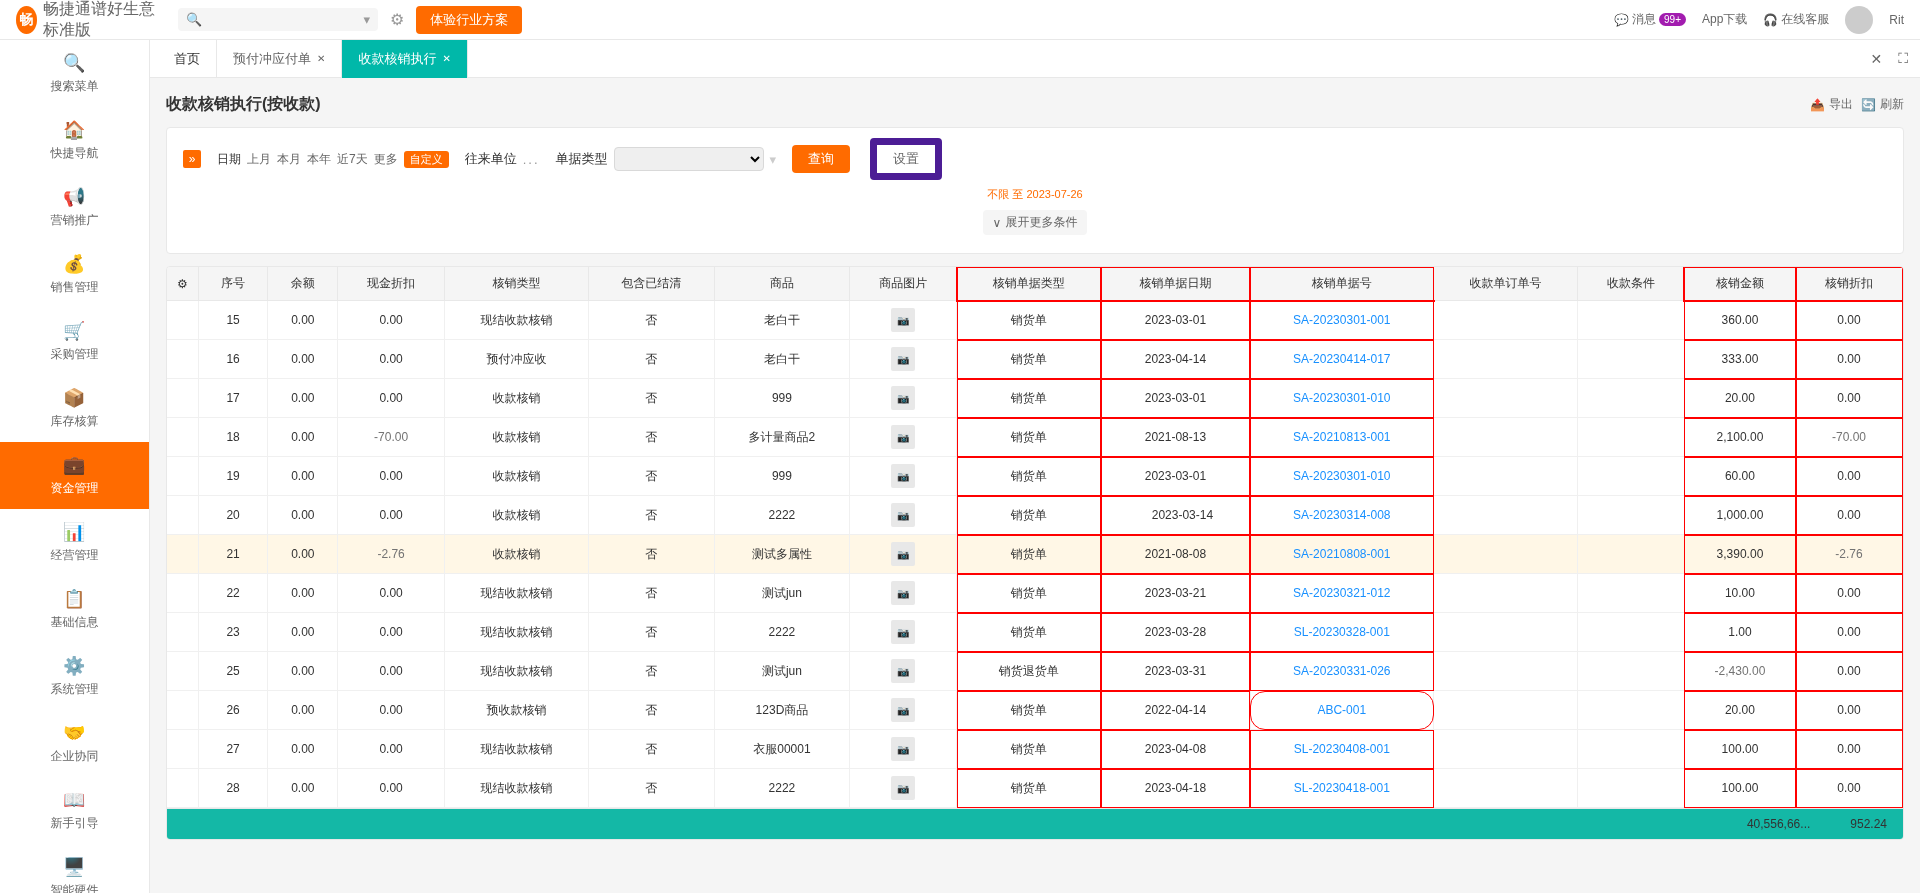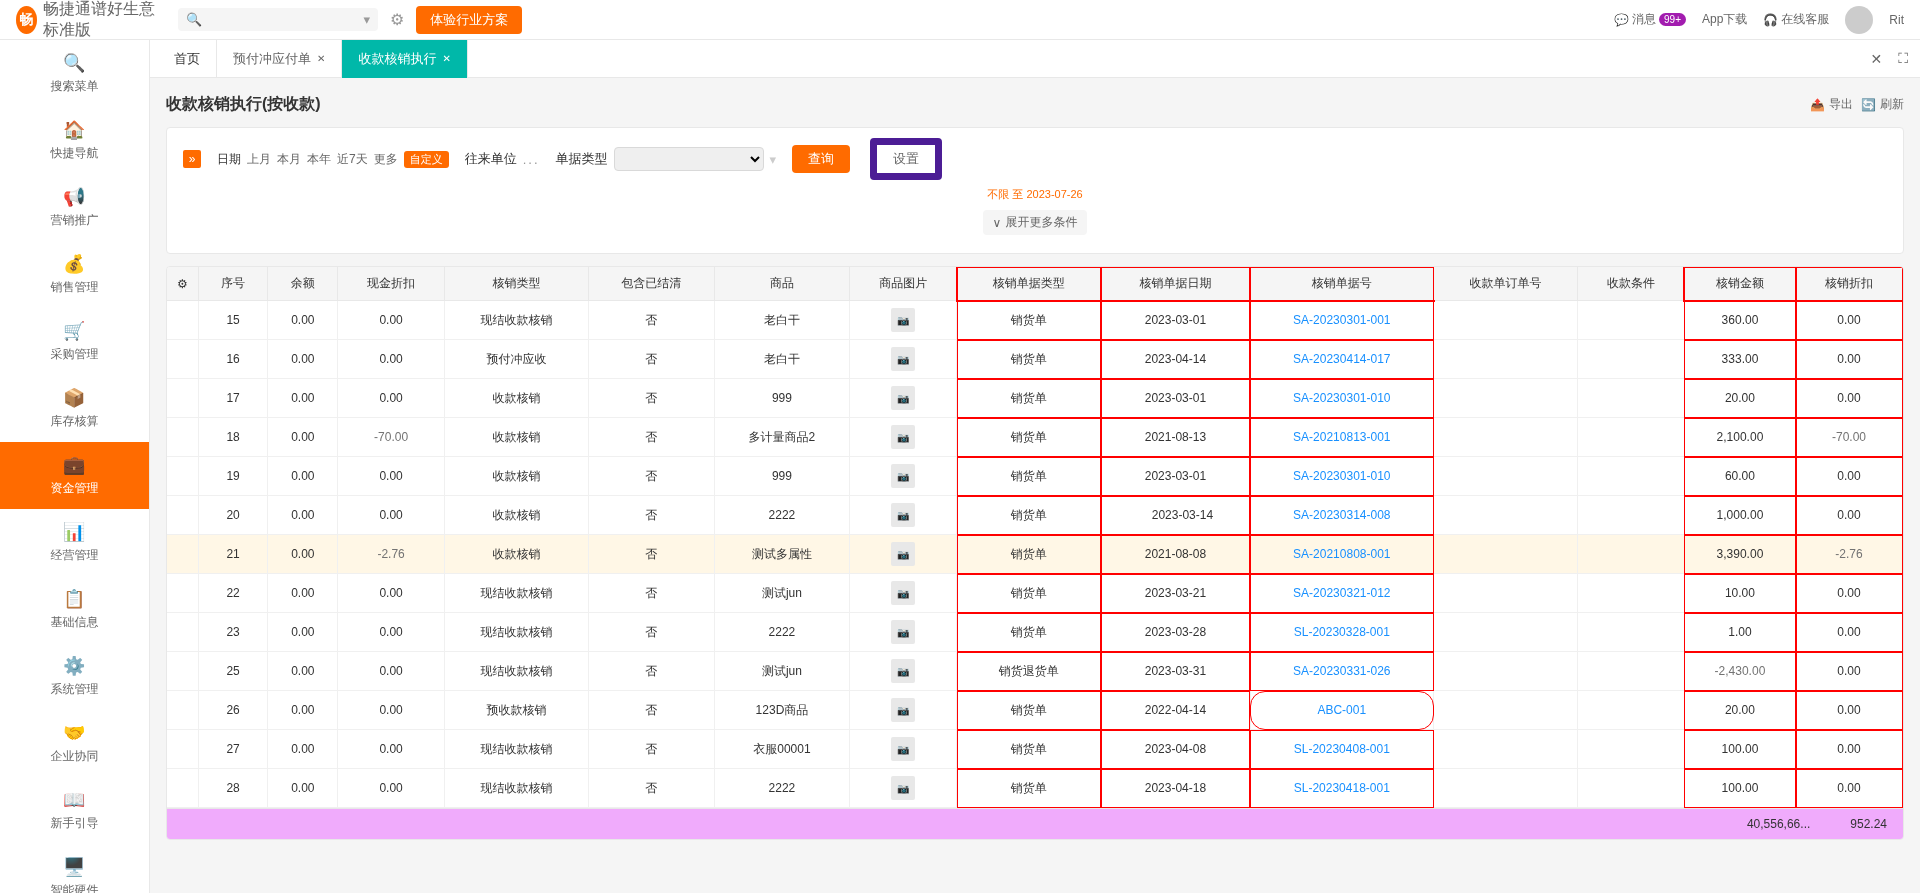--- a/index.html
+++ b/index.html
@@ -64,21 +64,21 @@
     .table-wrap { background: #fff; border: 1px solid #e8e8e8; border-radius: 4px; overflow: auto; position: relative; }
     table { width: 100%; border-collapse: collapse; font-size: 12px; }
     thead th { background: #f5f5f5; padding: 8px 10px; text-align: center; border-bottom: 1px solid #e8e8e8; border-right: 1px solid #e8e8e8; color: #333; font-weight: 500; white-space: nowrap; position: sticky; top: 0; z-index: 2; }
     tbody td { padding: 7px 10px; text-align: center; border-bottom: 1px solid #f0f0f0; border-right: 1px solid #f0f0f0; white-space: nowrap; }
     tbody tr.highlighted { background: #fff7e6; }
     .link-cell { color: #1890ff; cursor: pointer; text-decoration: none; }
     .red-text { color: #737373; }
     .settings-col { width: 30px; text-align: center; }
 
     
-    .table-footer { background: #f0abfc; border-top: 1px solid #e8e8e8; padding: 8px 16px; display: flex; justify-content: flex-end; gap: 40px; font-size: 12px; color: #333; }
+    .table-footer { background: #14b8a6; border-top: 1px solid #e8e8e8; padding: 8px 16px; display: flex; justify-content: flex-end; gap: 40px; font-size: 12px; color: #333; }
 
     
     .table-wrap::-webkit-scrollbar { height: 8px; width: 8px; }
     .table-wrap::-webkit-scrollbar-track { background: #f1f1f1; }
     .table-wrap::-webkit-scrollbar-thumb { background: #ccc; border-radius: 4px; }
 
     
     .expand-arrow { display: inline-block; width: 18px; height: 18px; background: #ff6b00; color: #fff; border-radius: 2px; text-align: center; line-height: 18px; font-size: 12px; cursor: pointer; }
   </style>
 </head>

